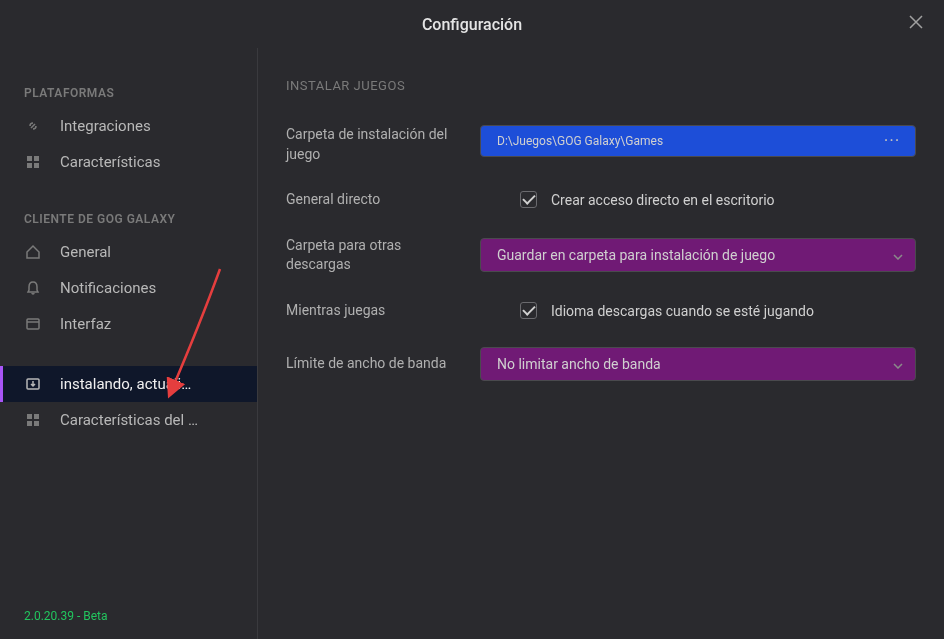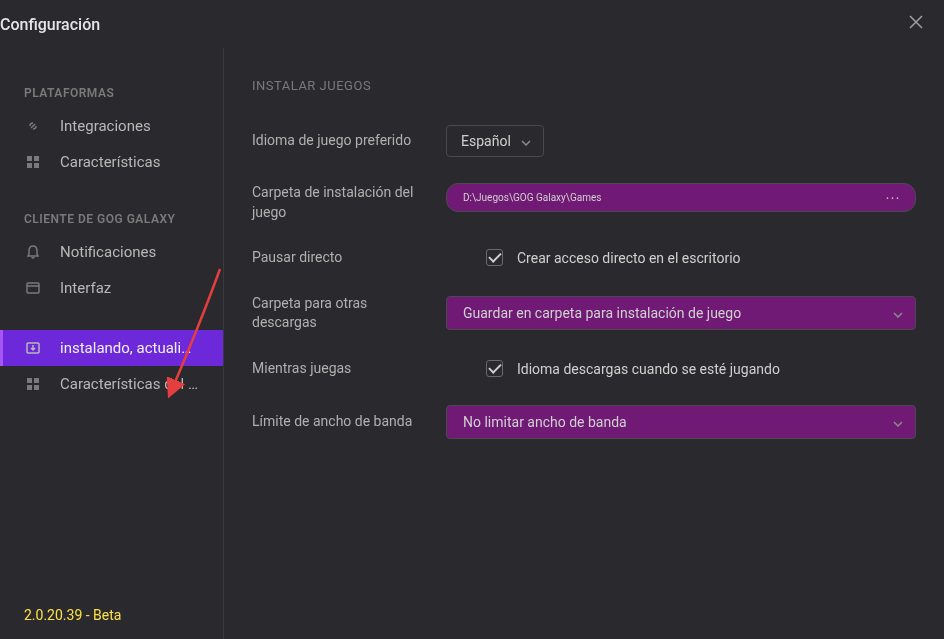--- a/index.html
+++ b/index.html
@@ -13,21 +13,21 @@
       color: #c8c8c8;
       width: 944px;
       height: 639px;
       overflow: hidden;
       position: relative;
     }
     .header {
       height: 48px;
       display: flex;
       align-items: center;
-      justify-content: flex-start;
+      justify-content: center;
       position: relative;
     }
     .header-title {
       color: #e5e5e5;
       font-size: 16px;
       font-weight: 500;
     }
     .close-btn {
       position: absolute;
       right: 18px;
@@ -39,21 +39,21 @@
       justify-content: center;
       color: #a0a0a0;
       cursor: pointer;
       font-size: 18px;
     }
     .main {
       display: flex;
       height: calc(100% - 48px);
     }
     .sidebar {
-      width: 224px;
+      width: 258px;
       border-right: 1px solid #3a3a3e;
       padding-top: 30px;
       display: flex;
       flex-direction: column;
       position: relative;
     }
     .sidebar-section-header {
       color: #7a7a7a;
       font-size: 12px;
       font-weight: 600;
@@ -66,21 +66,21 @@
       align-items: center;
       gap: 18px;
       padding: 9px 24px;
       color: #b8b8b8;
       font-size: 15px;
       cursor: pointer;
       position: relative;
     }
     .sidebar-item.active {
       color: #f0f0f0;
-      background: #6d28d9;
+      background: #0f172a;
     }
     .sidebar-item.active::before {
       content: '';
       position: absolute;
       left: 0;
       top: 0;
       bottom: 0;
       width: 3px;
       background: #a855f7;
     }
@@ -100,22 +100,22 @@
       overflow: hidden;
       text-overflow: ellipsis;
       white-space: nowrap;
     }
     .sidebar-spacer {
       height: 24px;
     }
     .version {
       margin-top: auto;
       padding: 16px 24px;
-      color: #fde047;
-      font-size: 14px;
+      color: #22c55e;
+      font-size: 12px;
     }
     .content {
       flex: 1;
       padding: 30px 28px 20px 28px;
       overflow-y: auto;
     }
     .section-title {
       color: #7a7a7a;
       font-size: 13px;
       font-weight: 400;
@@ -172,26 +172,26 @@
       cursor: pointer;
     }
     .chevron {
       position: absolute;
       right: 12px;
       top: 50%;
       transform: translateY(-50%);
       color: #8a8a8a;
     }
     .path-field {
-      background: #701a75;
+      background: #1d4ed8;
       border: 1px solid #4a4a4e;
-      border-radius: 12px;
+      border-radius: 4px;
       padding: 8px 40px 8px 16px;
       color: #d0d0d0;
-      font-size: 10px;
+      font-size: 12px;
       width: 100%;
       position: relative;
       cursor: pointer;
     }
     .more-dots {
       position: absolute;
       right: 14px;
       top: 50%;
       transform: translateY(-50%);
       color: #c0c0c0;
@@ -269,20 +269,28 @@
           </svg>
       </span>
       <span class="sidebar-label">Características</span>
     </div>
 
     <div class="sidebar-spacer"></div>
     <div class="sidebar-section-header">CLIENTE DE GOG GALAXY</div>
     <div class="sidebar-item">
       <span class="sidebar-icon">
         <svg width="16" height="16" viewBox="0 0 16 16">
+            <path d="M2 8 L8 2 L14 8 L14 14 L2 14 Z" stroke="currentColor" stroke-width="1.5" fill="none"></path>
+          </svg>
+      </span>
+      <span class="sidebar-label">General</span>
+    </div>
+    <div class="sidebar-item">
+      <span class="sidebar-icon">
+        <svg width="16" height="16" viewBox="0 0 16 16">
             <path d="M8 2 C5 2 4 4 4 7 L4 10 L3 12 L13 12 L12 10 L12 7 C12 4 11 2 8 2 Z M7 13 A1 1 0 0 0 9 13" stroke="currentColor" stroke-width="1.5" fill="none"></path>
           </svg>
       </span>
       <span class="sidebar-label">Notificaciones</span>
     </div>
     <div class="sidebar-item">
       <span class="sidebar-icon">
         <svg width="16" height="16" viewBox="0 0 16 16">
             <rect x="2" y="3" width="12" height="10" rx="1" stroke="currentColor" stroke-width="1.5" fill="none"></rect>
             <line x1="2" y1="6" x2="14" y2="6" stroke="currentColor" stroke-width="1.5"></line>
@@ -312,46 +320,33 @@
       </span>
       <span class="sidebar-label">Características del …</span>
     </div>
 
     <div class="version">2.0.20.39 - Beta</div>
   </div>
 
   <div class="content">
     <div class="section-title">INSTALAR JUEGOS</div>
 
-    <div class="form-row">
-      <div class="form-label">Idioma de juego preferido</div>
-      <div class="form-control-area">
-        <div class="select-small">
-          <span>Español</span>
-          <span class="chevron">
-            <svg width="10" height="6" viewBox="0 0 10 6">
-                <path d="M1 1 L5 5 L9 1" stroke="currentColor" stroke-width="1.5" fill="none"></path>
-              </svg>
-          </span>
-        </div>
-      </div>
-    </div>
 
     <div class="form-row top-align">
       <div class="form-label">Carpeta de instalación del juego</div>
       <div class="form-control-area">
         <div class="path-field">
           <span>D:\Juegos\GOG Galaxy\Games</span>
           <span class="more-dots">···</span>
         </div>
       </div>
     </div>
 
     <div class="form-row">
-      <div class="form-label">Pausar directo</div>
+      <div class="form-label">General directo</div>
       <div class="form-control-area">
         <div class="checkbox-wrap">
           <div class="checkbox checked"></div>
           <span class="checkbox-label">Crear acceso directo en el escritorio</span>
         </div>
       </div>
     </div>
 
     <div class="form-row">
       <div class="form-label">Carpeta para otras descargas</div>

